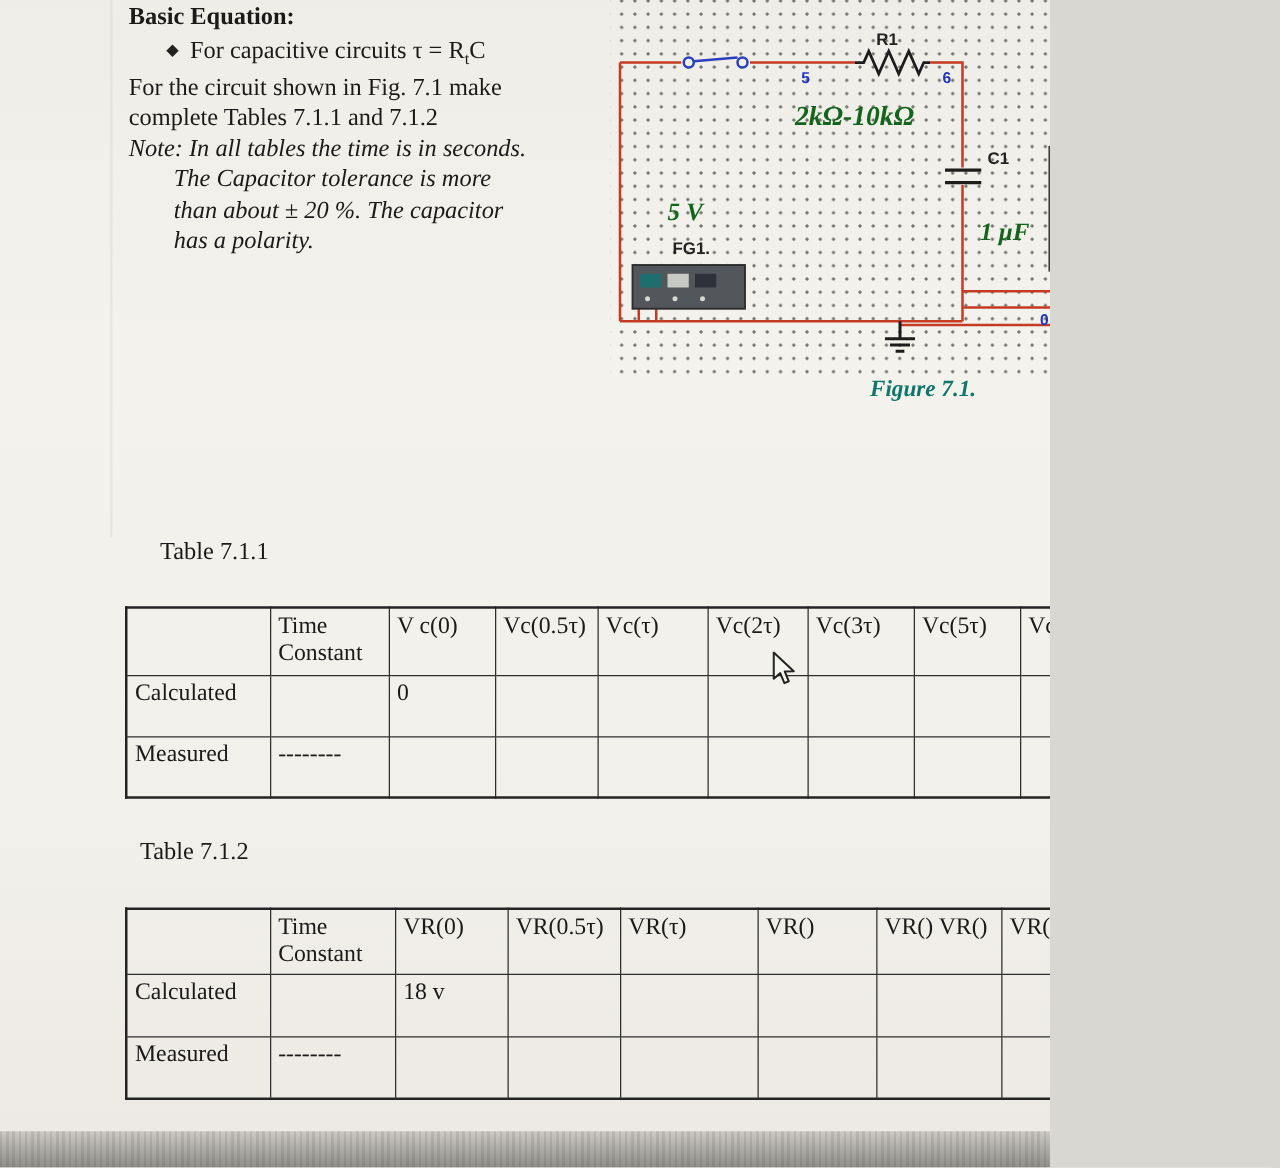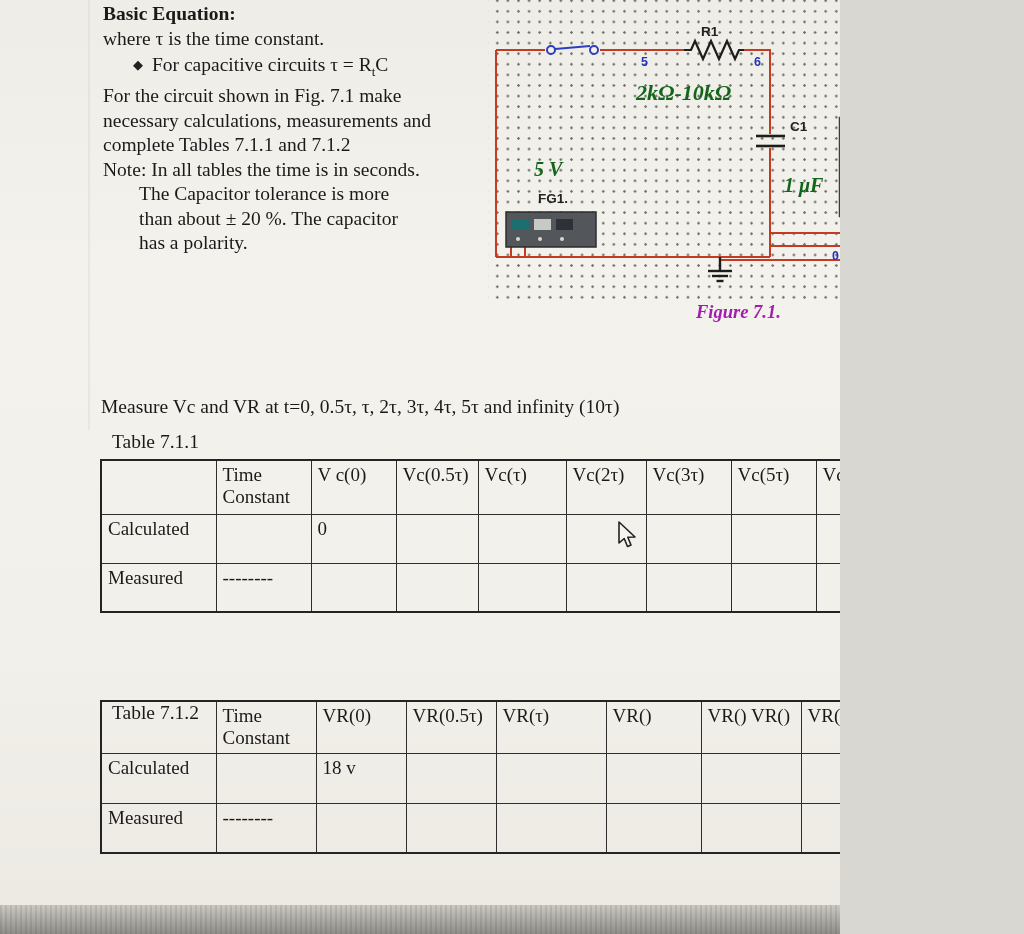--- a/index.html
+++ b/index.html
@@ -14,41 +14,41 @@
   .crease { position:absolute; left:88px; top:0; width:2px; height:430px; background:rgba(60,60,55,.06); }
   .right-bar { position:absolute; left:1001px; top:0; width:23px; height:909px; background:#0c0c0c; }
   .bottom-strip { position:absolute; left:0; top:905px; width:1024px; height:29px;
     background:
       repeating-linear-gradient(90deg, rgba(40,40,40,.10) 0 2px, rgba(0,0,0,0) 2px 5px),
       linear-gradient(180deg,#ccc9c3,#b0aea8 45%,#8f8d87 100%); }
 
   
   .text-col { position:absolute; left:103px; top:2px; width:392px; font-size:19.5px; line-height:24.5px; }
   .bold { font-weight:700; }
-  .italic { }
+  .italic { font-style:italic; }
   .bullet { margin-left:30px; margin-top:2px; }
   .glyph { font-size:13px; margin-right:9px; position:relative; top:-2px; color:#222; }
   .section-heading { margin-top:26px; }
   .note-indent { margin-left:36px; }
   sup { font-size:13px; }
   sub { font-size:13px; }
 
   .measure-line { position:absolute; left:101px; top:396px; font-size:19.5px; }
 
   
   .dot-grid { position:absolute; left:488px; top:0; width:513px; height:300px;
     background-image:radial-gradient(circle, #73736c 1.05px, rgba(0,0,0,0) 1.45px);
     background-size:10.6px 10.6px; background-position:4px 6px; }
   .circuit-svg { position:absolute; left:488px; top:0; }
-  .figure-caption { position:absolute; left:696px; top:302px; font-size:18.5px; font-weight:700; font-style:italic; color:#a21caf; }
+  .figure-caption { position:absolute; left:696px; top:302px; font-size:18.5px; font-weight:700; font-style:italic; color:#0f766e; }
 
   
   .tbl-title { position:absolute; font-size:19.5px; }
   table.doc-table { position:absolute; border-collapse:collapse; table-layout:fixed;
-    border:2.5px solid #242424; font-size:19px; background:transparent; }
+    border:2.5px solid #242424; font-size:19px; background:transparent;margin-top:26px; }
   table.doc-table th, table.doc-table td {
     border:1.6px solid #2e2e2e; padding:3px 6px; vertical-align:top; text-align:left; font-weight:400; }
   table.t1 { left:100px; top:459px; width:800px; }
   table.t2 { left:100px; top:700px; width:798px; }
   table.t1 th { height:54px; } table.t1 td { height:49px; }
   table.t2 th { height:52px; } table.t2 td { height:50px; }
 
   .page-num { position:absolute; left:900px; top:884px; font-size:19px; }
 
   .cursor { position:absolute; left:616px; top:521px; }
@@ -63,27 +63,25 @@
 </style>
 </head>
 <body>
 
 <div id="page">
   <div class="paper"></div>
   <div class="crease"></div>
 
   <div class="text-col">
     <div class="bold">Basic Equation:</div>
-    <div>where τ is the time constant.</div>
     <div class="bullet">
       <span class="glyph">◆</span><span>For capacitive circuits τ = R</span><sub>t</sub><span>C</span>
     </div>
 
     <div>For the circuit shown in Fig. 7.1 make</div>
-    <div>necessary calculations, measurements and</div>
     <div>complete Tables 7.1.1 and 7.1.2</div>
     <div class="italic">Note:  In all tables the time is in seconds.</div>
     <div class="italic note-indent">The Capacitor tolerance is more</div>
     <div class="italic note-indent">than about ± 20 %. The capacitor</div>
     <div class="italic note-indent">has a polarity.</div>
   </div>
 
   <div class="dot-grid"></div>
   <svg class="circuit-svg" width="513" height="300" viewBox="0 0 513 300">
 
@@ -151,23 +149,22 @@
     <text class="green-label" x="296" y="192">1 μF</text>
     <text class="dark-small" x="404" y="110">SC1.</text>
     <text class="red-label" x="459" y="151">G</text>
     <text class="red-label" x="455" y="182">T°</text>
     <text class="red-label" x="363" y="198">A</text>
     <text class="red-label" x="403" y="198">B</text>
     <text class="blue-num" x="344" y="260">0</text>
   </svg>
   <div class="figure-caption">Figure 7.1.</div>
 
-  <div class="measure-line">Measure Vc and VR at t=0, 0.5τ, τ, 2τ, 3τ, 4τ, 5τ and infinity (10τ)</div>
-
-  <div class="tbl-title" style="left:112px; top:431px;">Table 7.1.1</div>
+
+  <div class="tbl-title" style="left:128px; top:431px;">Table 7.1.1</div>
   <table class="doc-table t1">
     <colgroup>
       <col style="width:115px">
         <col style="width:95px">
         <col style="width:85px">
         <col style="width:82px">
       <col style="width:88px">
         <col style="width:80px">
         <col style="width:85px">
         <col style="width:85px">
@@ -203,21 +200,21 @@
       <td></td>
       <td></td>
       <td></td>
       <td></td>
       <td></td>
       <td></td>
     </tr>
   </tbody>
     </table>
 
-  <div class="tbl-title" style="left:112px; top:702px;">Table 7.1.2</div>
+  <div class="tbl-title" style="left:112px; top:671px;">Table 7.1.2</div>
   <table class="doc-table t2">
     <colgroup>
       <col style="width:115px">
         <col style="width:100px">
         <col style="width:90px">
         <col style="width:90px">
       <col style="width:110px">
         <col style="width:95px">
         <col style="width:100px">
         <col style="width:98px">

